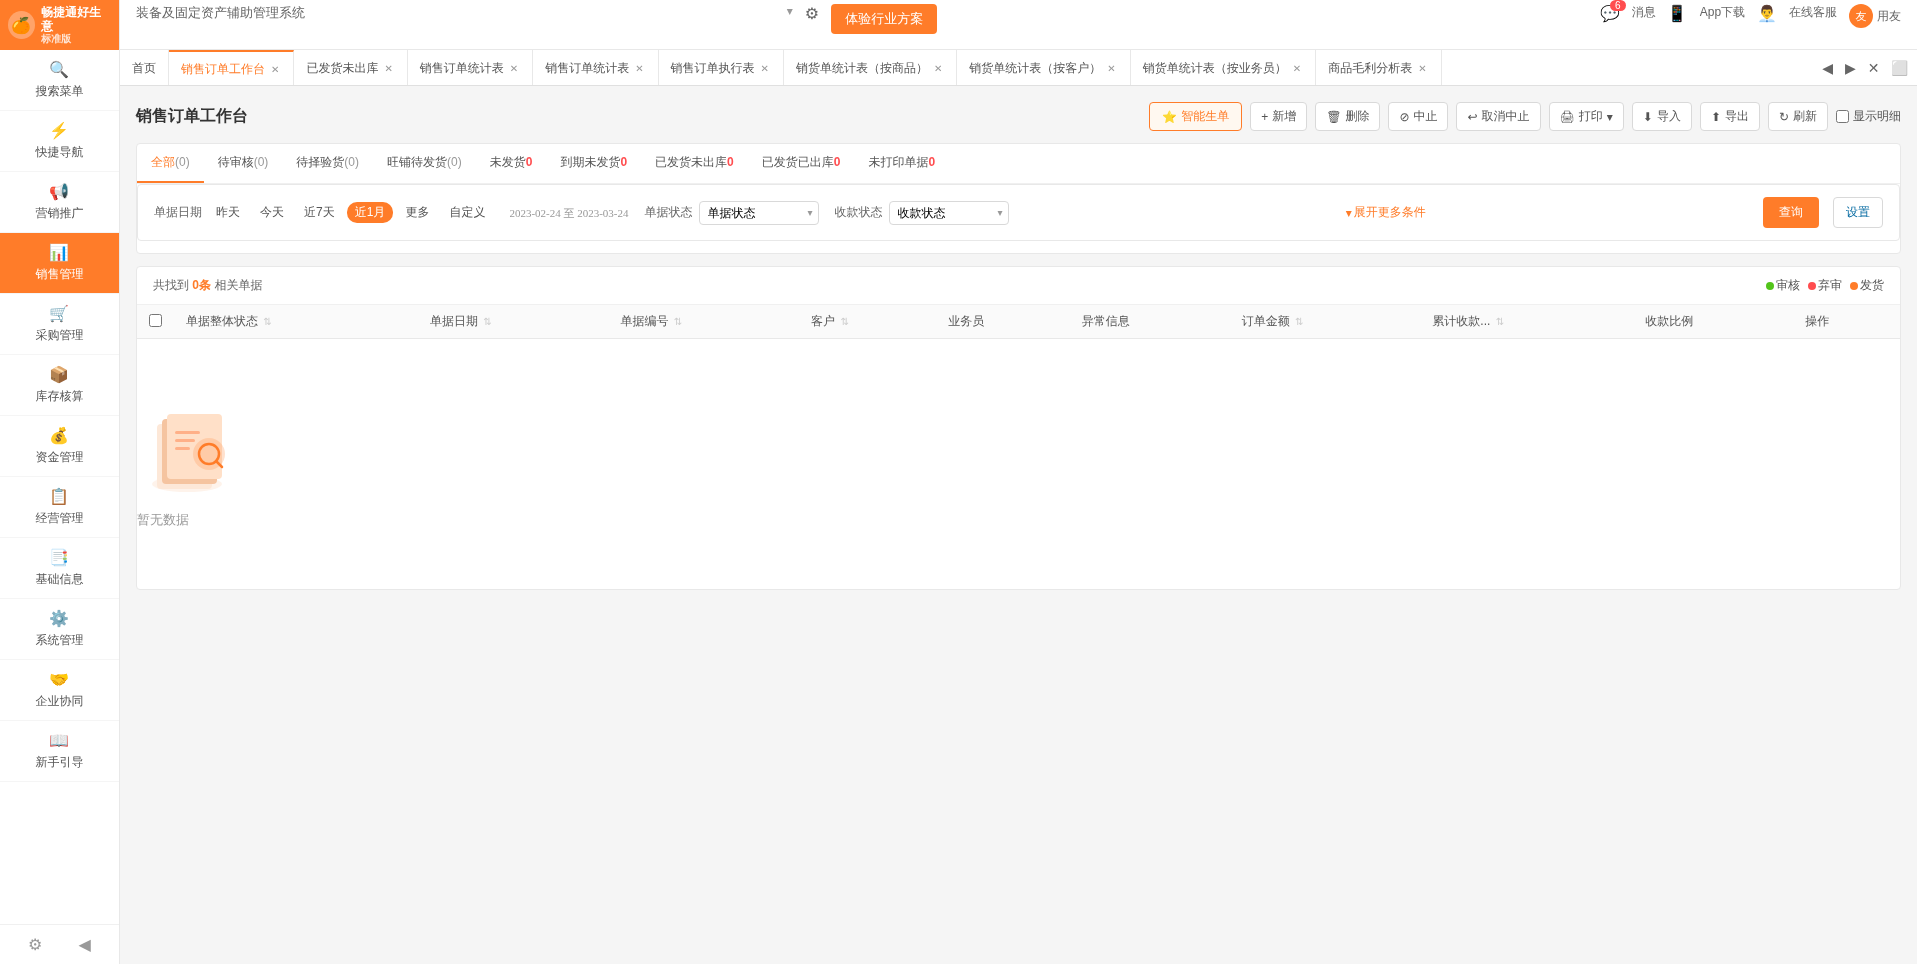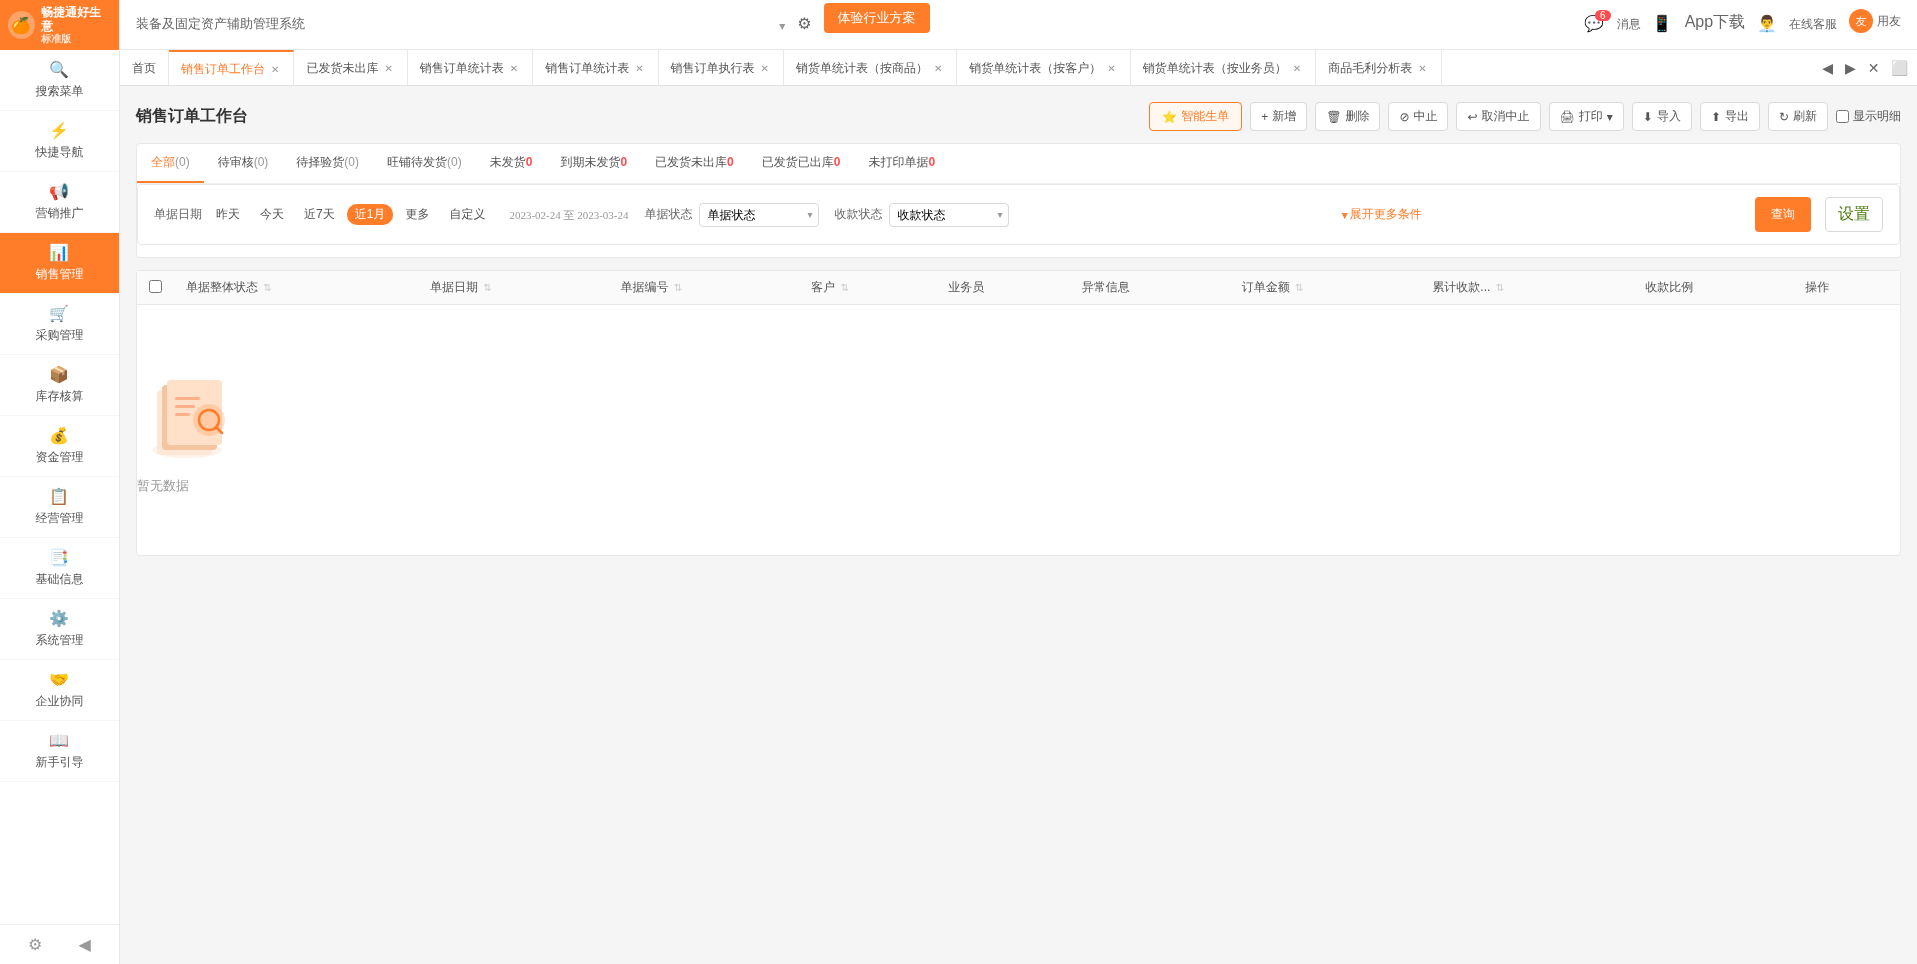--- a/index.html
+++ b/index.html
@@ -14,21 +14,21 @@
     .sidebar-item { padding: 10px 8px; display: flex; flex-direction: column; align-items: center; gap: 4px; cursor: pointer; color: #555; font-size: 12px; border-bottom: 1px solid #f5f5f5; }
     .sidebar-item.active { background: #ff7c29; color: #fff; }
     .sidebar-item .icon { font-size: 16px; }
     .sidebar-bottom { margin-top: auto; padding: 10px; display: flex; justify-content: space-around; border-top: 1px solid #f0f0f0; }
     .sidebar-bottom span { cursor: pointer; font-size: 16px; color: #999; }
 
     
     .main { flex: 1; display: flex; flex-direction: column; overflow: hidden; }
 
     
-    .topbar { height: 50px; background: #fff; border-bottom: 1px solid #e8e8e8; display: flex; align-items: flex-end; padding: 16px 16px; gap: 12px; }
+    .topbar { height: 50px; background: #fff; border-bottom: 1px solid #e8e8e8; display: flex; align-items: flex-start; padding: 4px 16px; gap: 12px; }
     .topbar-title { color: #666; font-size: 13px; flex: 1; }
     .topbar-btn-orange { background: #ff7c29; color: #fff; border: none; padding: 6px 14px; border-radius: 4px; cursor: pointer; font-size: 13px; }
     .topbar-icon { font-size: 16px; color: #666; cursor: pointer; position: relative; }
     .badge { position: absolute; top: -4px; right: -6px; background: #ff4d4f; color: #fff; border-radius: 8px; font-size: 10px; padding: 0 4px; min-width: 16px; text-align: center; }
     .topbar-user { display: flex; align-items: center; gap: 4px; cursor: pointer; color: #666; }
 
     
     .tabs-bar { background: #fff; border-bottom: 1px solid #e0e0e0; display: flex; overflow: hidden; height: 36px; }
     .tab { display: flex; align-items: center; padding: 0 12px; height: 36px; border-right: 1px solid #e8e8e8; cursor: pointer; white-space: nowrap; font-size: 12px; color: #555; flex-shrink: 0; gap: 4px; }
     .tab.active { background: #fff; color: #ff7c29; border-top: 2px solid #ff7c29; }
@@ -58,21 +58,21 @@
     .search-row { display: flex; align-items: center; gap: 16px; flex-wrap: wrap; }
     .search-field { display: flex; align-items: center; gap: 6px; }
     .search-label { color: #666; white-space: nowrap; font-size: 12px; }
     .date-filter { display: flex; align-items: center; gap: 4px; }
     .date-option { padding: 2px 8px; cursor: pointer; font-size: 12px; color: #555; border-radius: 2px; }
     .date-option.active { background: #ff7c29; color: #fff; border-radius: 10px; }
     .date-range { font-size: 11px; color: #999; margin-top: 2px; display: block; }
     .expand-btn { color: #ff7c29; cursor: pointer; font-size: 12px; display: flex; align-items: center; gap: 2px; }
     .search-actions-right { margin-left: auto; display: flex; gap: 14px; }
     .btn-query { background: #ff7c29; color: #fff; border: none; padding: 6px 16px; border-radius: 4px; cursor: pointer; font-size: 12px; }
-    .btn-set { background: #fff; color: #4d7c0f; border: 1px solid #d9d9d9; padding: 6px 12px; border-radius: 4px; cursor: pointer; font-size: 16px; }
+    .btn-set { background: #fff; color: #0369a1; border: 1px solid #d9d9d9; padding: 6px 12px; border-radius: 4px; cursor: pointer; font-size: 12px; }
 
     
     .table-area { background: #fff; border-radius: 4px; border: 1px solid #e8e8e8; }
     .table-header { padding: 10px 16px; display: flex; align-items: center; justify-content: space-between; border-bottom: 1px solid #f0f0f0; }
     .table-count { font-size: 12px; color: #666; }
     .table-count .num { color: #ff7c29; font-weight: bold; }
     .table-toolbar { display: flex; gap: 8px; }
     .table-toolbar-btn { cursor: pointer; font-size: 12px; color: #555; display: flex; align-items: center; gap: 2px; }
     .status-dot { width: 8px; height: 8px; border-radius: 50%; display: inline-block; }
     .dot-green { background: #52c41a; }
@@ -182,21 +182,21 @@
 
     <div style="flex:1"></div>
 
     <div class="topbar-icon" style="position:relative;">
       💬
       <span class="badge">6</span>
     </div>
     <span style="font-size:12px;color:#666;">消息</span>
 
     <div class="topbar-icon">📱</div>
-    <span style="font-size:16px;color:#666;">App下载</span>
+    <span style="font-size:12px;color:#666;">App下载</span>
 
     <div class="topbar-icon">👨‍💼</div>
     <span style="font-size:12px;color:#666;">在线客服</span>
 
     <div class="topbar-user">
       <div style="width:24px;height:24px;background:#ff7c29;border-radius:50%;display:flex;align-items:center;justify-content:center;color:#fff;font-size:11px;">友</div>
       <span>用友</span>
     </div>
   </div>
 
@@ -354,20 +354,41 @@
 
           <div class="search-actions-right">
             <button class="btn-query">查询</button>
             <button class="btn-set">设置</button>
           </div>
         </div>
       </div>
     </div>
 
     <div class="table-area">
+      <div class="table-header">
+        <div class="table-count">
+          <span>共找到</span>
+          <span class="num">0条</span>
+          <span>相关单据</span>
+        </div>
+        <div class="table-toolbar">
+          <span class="table-toolbar-btn">
+            <span class="status-dot dot-green"></span>
+            <span>审核</span>
+          </span>
+          <span class="table-toolbar-btn">
+            <span class="status-dot dot-red"></span>
+            <span>弃审</span>
+          </span>
+          <span class="table-toolbar-btn">
+            <span class="status-dot dot-orange"></span>
+            <span>发货</span>
+          </span>
+        </div>
+      </div>
 
       <div class="scrollbar-area">
         <table>
           <thead>
             <tr>
               <th class="checkbox-col">
                 <input type="checkbox" style="">
               </th>
               <th>
                 <span>单据整体状态</span>

